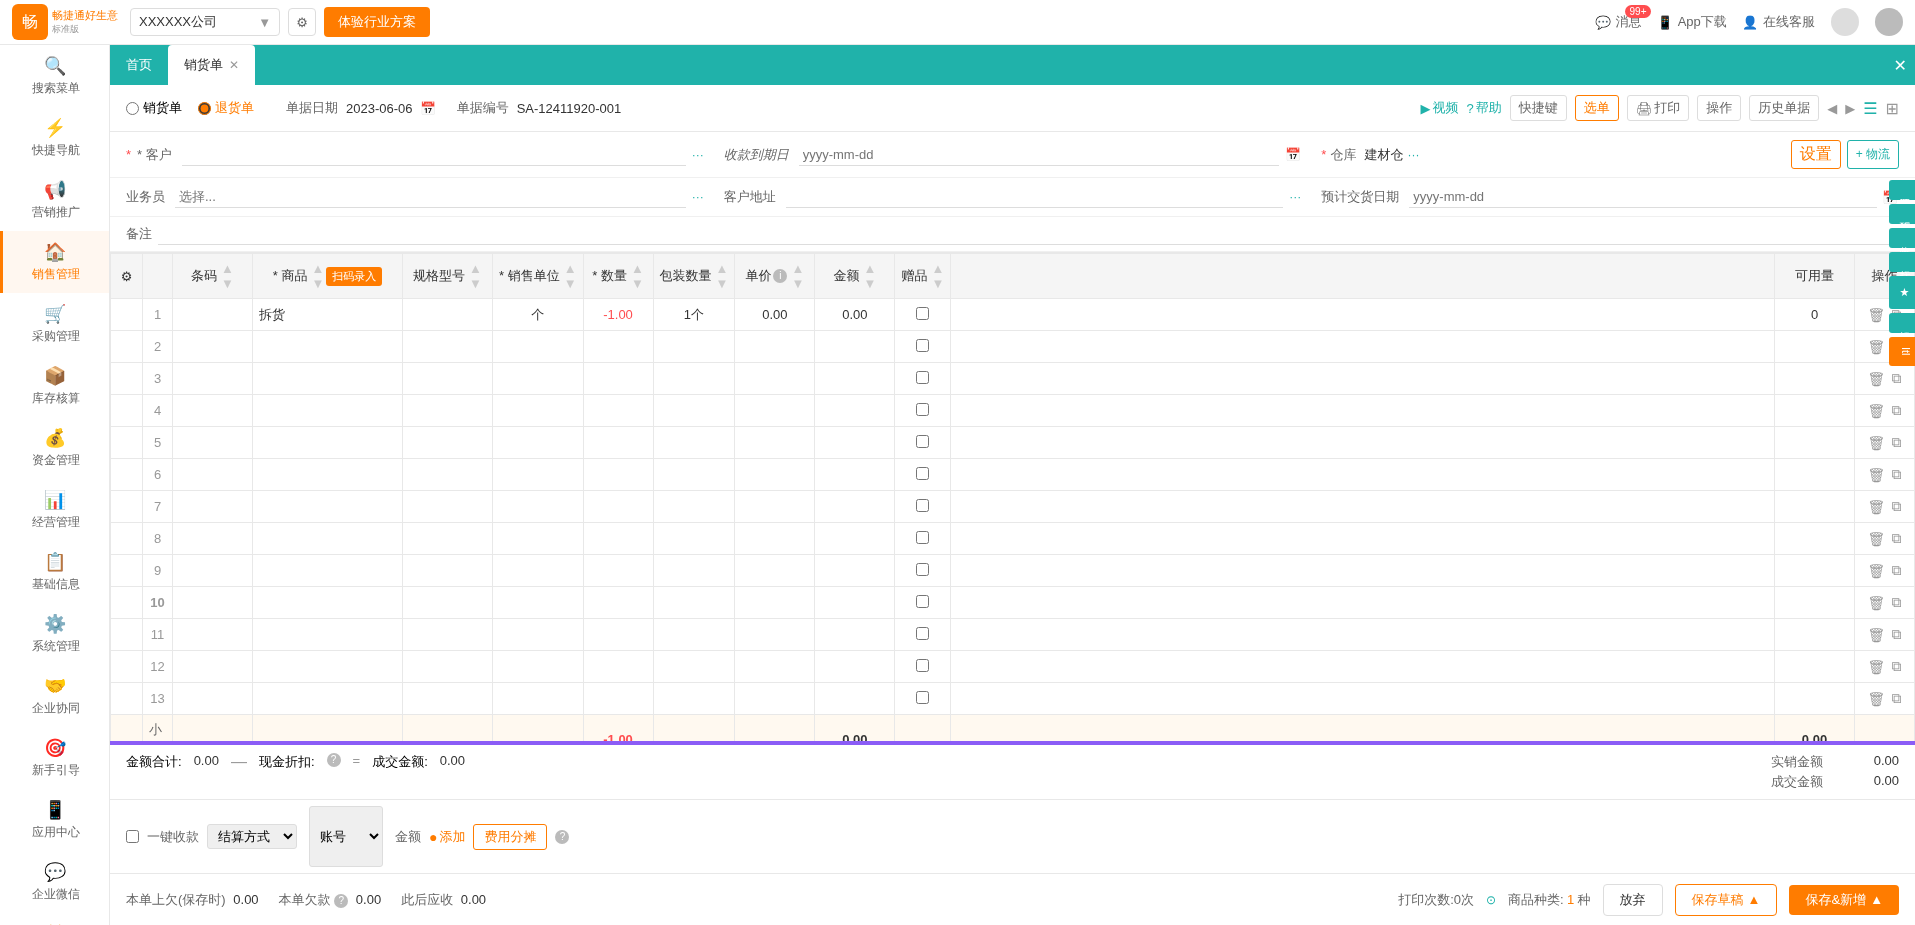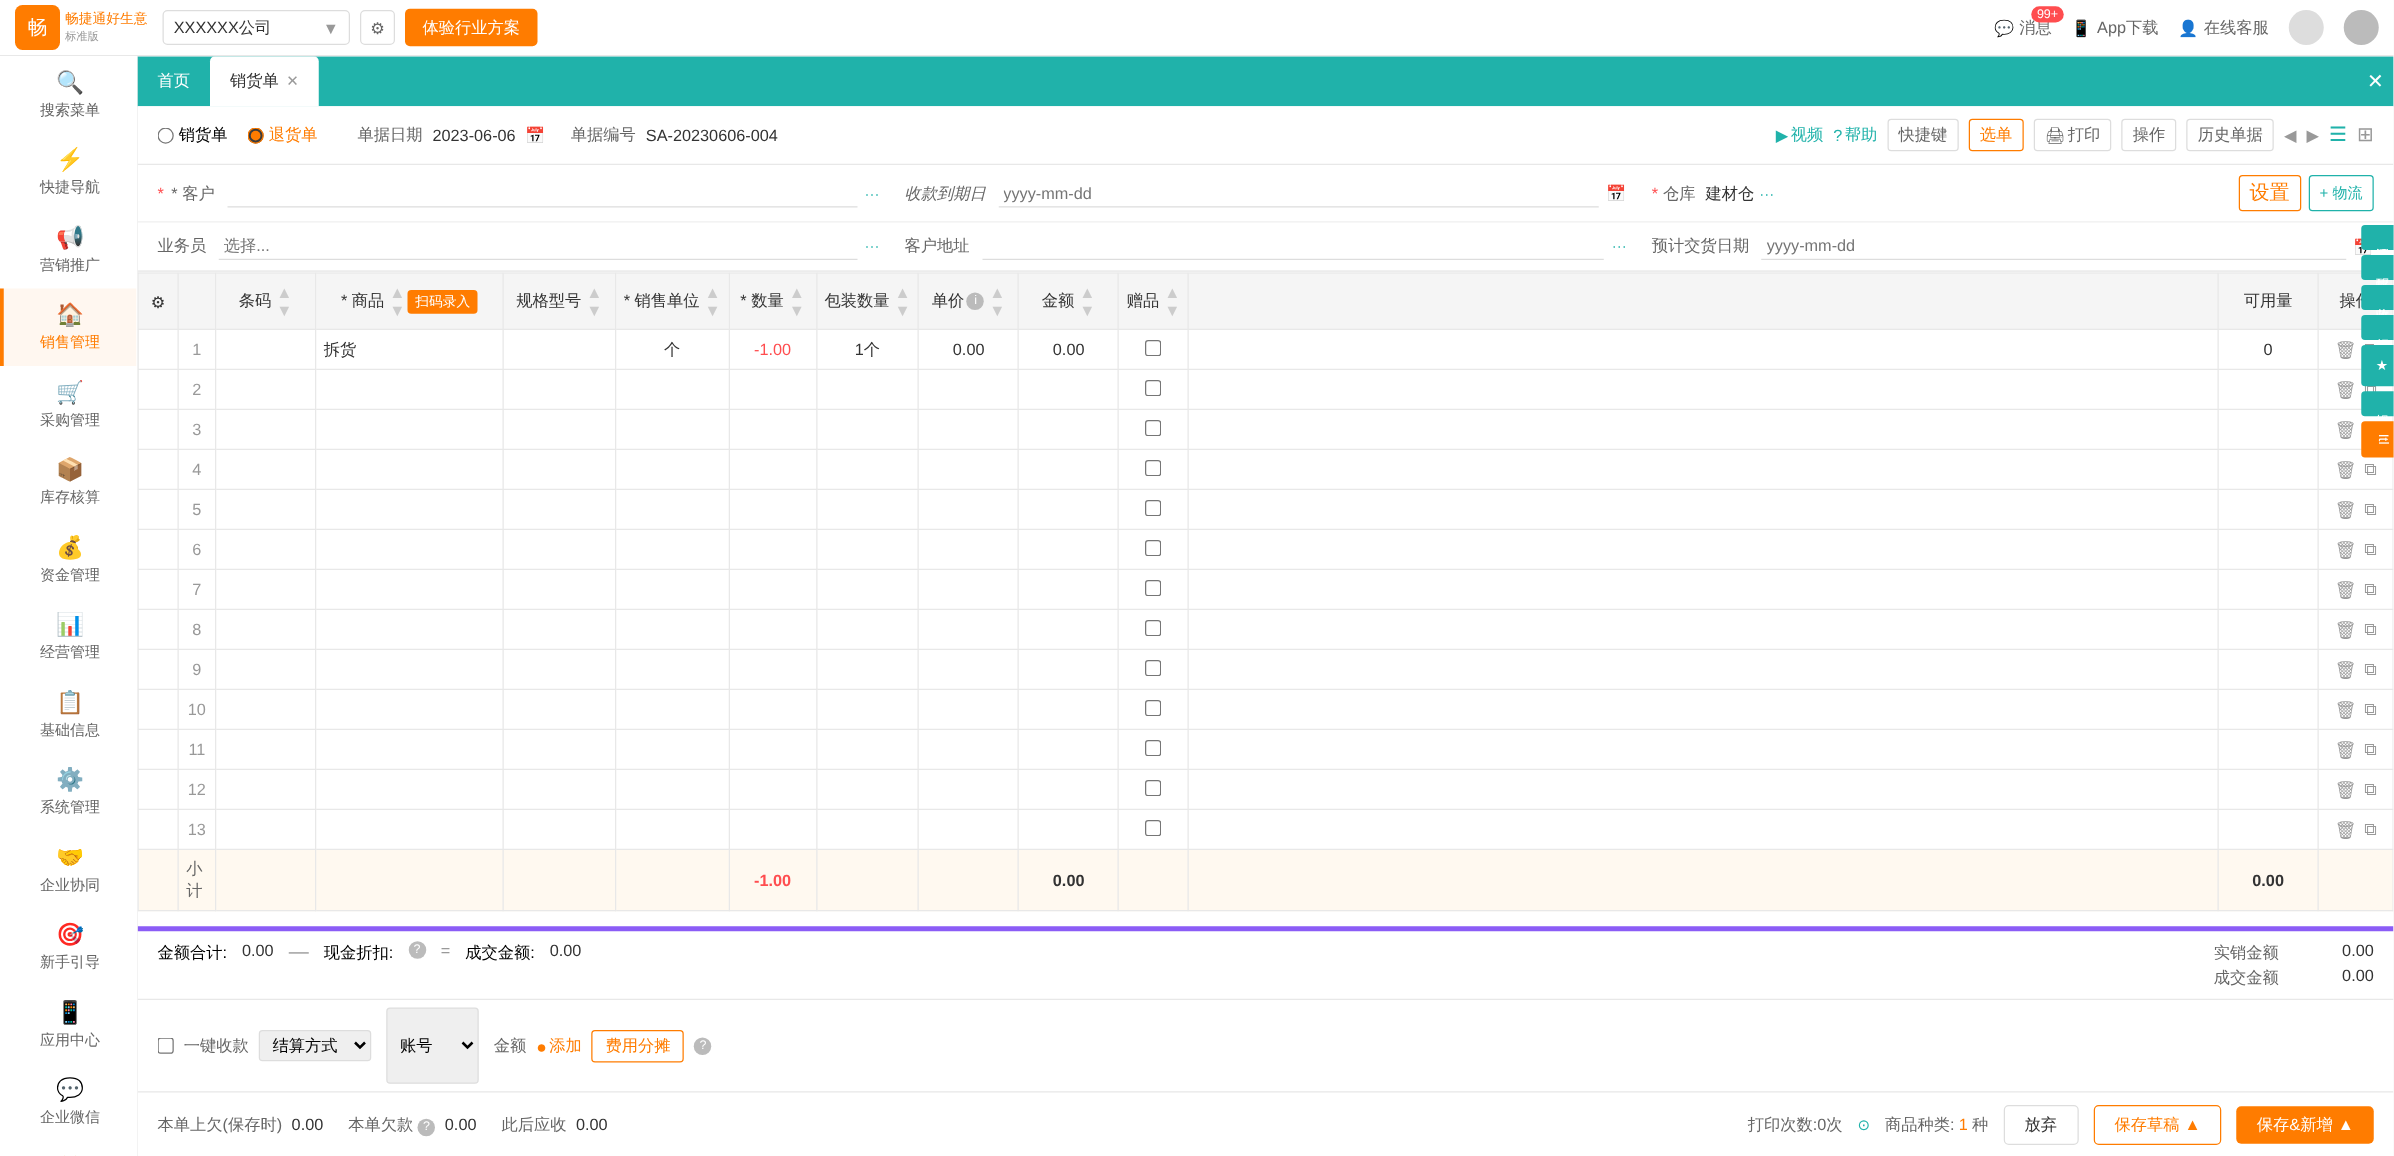--- a/index.html
+++ b/index.html
@@ -236,21 +236,21 @@
               <input type="radio" name="order-type" checked="" style="accent-color: rgb(255, 124, 0);">
               <span style="color:#ff7c00;">退货单</span>
             </label>
           </div>
 
           <div class="form-meta">
             <span>单据日期</span>
             <span style="color:#333; font-weight:500;">2023-06-06</span>
             <span style="color:#20b2aa; cursor:pointer;">📅</span>
             <span style="margin-left:12px;">单据编号</span>
-            <span style="color:#333; font-weight:500;">SA-20230606-004</span>
+            <span style="color:#333; font-weight:500;">SA-12411920-001</span>
           </div>
 
           <div class="form-actions-right">
             <span class="action-link">
               <span>▶</span>
               <span>视频</span>
             </span>
             <span class="action-link">
               <span>?</span>
               <span>帮助</span>
@@ -315,20 +315,24 @@
             <input class="form-input" style="flex: 1 1 0%; border-top: none; border-right: none; border-left: none; border-image: initial; border-bottom: 1px solid rgb(221, 221, 221); padding: 3px 4px;" placeholder="">
             <span class="ellipsis-btn">···</span>
           </div>
           <div class="form-row">
             <span style="color:#666; white-space:nowrap; margin-right:4px;">预计交货日期</span>
             <input class="form-input" style="flex: 1 1 0%; border-top: none; border-right: none; border-left: none; border-image: initial; border-bottom: 1px solid rgb(221, 221, 221); padding: 3px 4px;" placeholder="yyyy-mm-dd">
             <span style="color:#20b2aa; cursor:pointer;">📅</span>
           </div>
         </div>
 
+        <div style="padding:6px 16px; border-bottom:1px solid #f0f0f0; flex-shrink:0; display:flex; align-items:center; gap:6px;">
+          <span style="color:#666;">备注</span>
+          <input style="flex: 1 1 0%; border-top: none; border-right: none; border-left: none; border-image: initial; border-bottom: 1px solid rgb(221, 221, 221); padding: 3px 4px;" placeholder="">
+        </div>
 
         <div class="table-container">
           <table class="data-table">
             <thead>
               <tr>
                 <th class="col-settings">⚙</th>
                 <th class="col-num"></th>
                 <th class="col-barcode">
                   <div class="th-content">
                     <span>条码</span>
@@ -602,21 +606,21 @@
     <td></td>
     <td>
       <div class="op-icons">
         <span class="op-icon">🗑</span>
         <span class="op-icon">⧉</span>
       </div>
     </td>
   </tr>
                 <tr>
     <td></td>
-    <td style="color:#999;">10</td>
+    <td style="color:#999;font-weight:bold;">10</td>
     <td><input style="border: none; width: 100%; text-align: center;" value=""></td>
     <td style="text-align:left; padding-left:6px;"></td>
     <td></td>
     <td></td>
     <td style="color:#333;"></td>
     <td></td>
     <td></td>
     <td></td>
     <td><input type="checkbox" style=""></td>
     <td style="min-width:200px;"></td>

